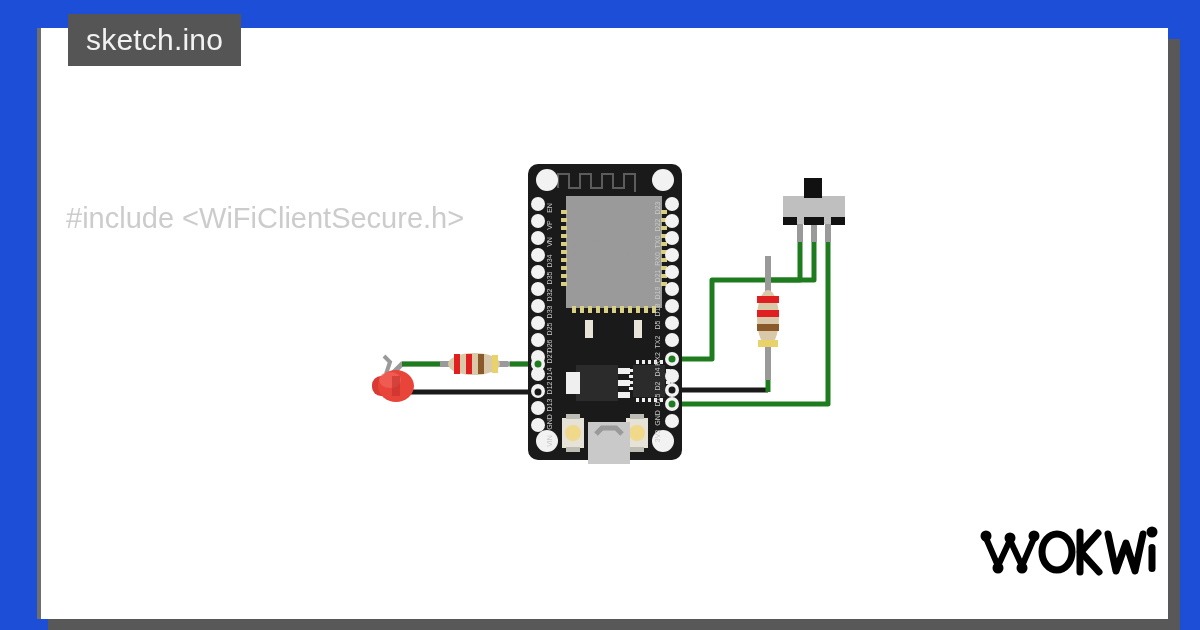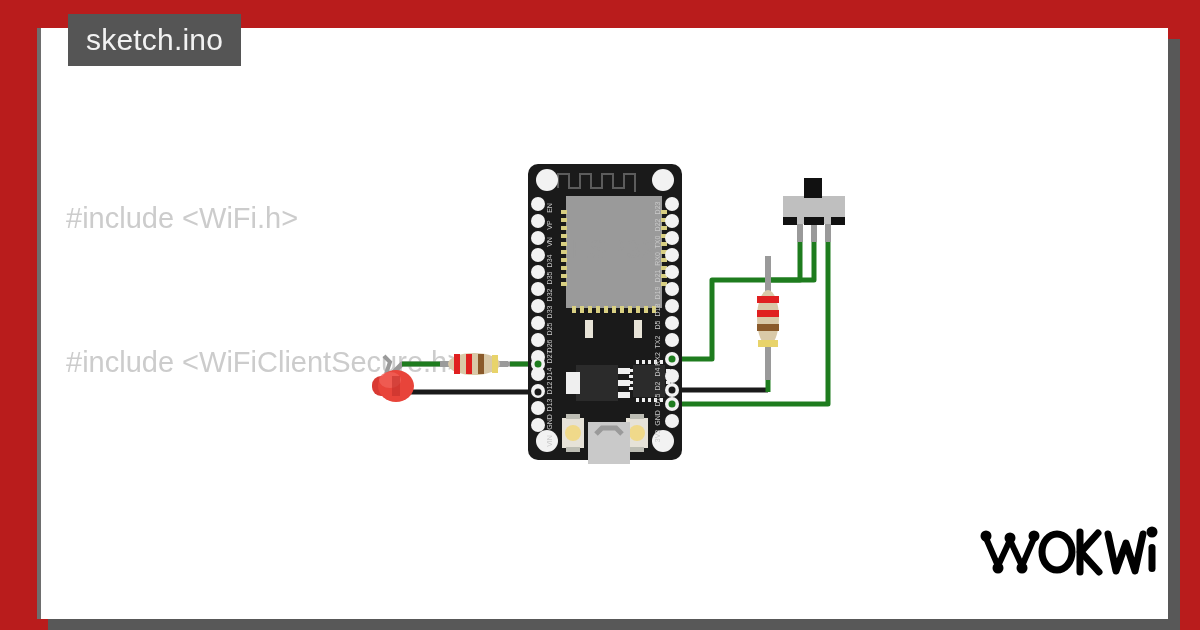--- a/index.html
+++ b/index.html
@@ -9,21 +9,21 @@
     width: 1200px;
     height: 630px;
     overflow: hidden;
     font-family: "Liberation Sans", sans-serif;
   }
 
   #root {
     position: relative;
     width: 1200px;
     height: 630px;
-    background: #b91c1c;
+    background: #1d4ed8;
   }
 
   
   .panel-shadow {
     position: absolute;
     left: 48px;
     top: 39px;
     width: 1132px;
     height: 591px;
     background: #585858;
@@ -114,21 +114,20 @@
 
 <div id="root">
 
   <div class="panel-shadow"></div>
   <div class="panel"></div>
   <div class="panel-leftrail"></div>
 
   <div class="tab">sketch.ino</div>
 
   <div class="code">
-    <span class="ln">#include &lt;WiFi.h&gt;</span>
     <span class="ln">#include &lt;WiFiClientSecure.h&gt;</span>
     <span class="ln blank"></span>
     
     
     
     
     
     
     
   </div>

